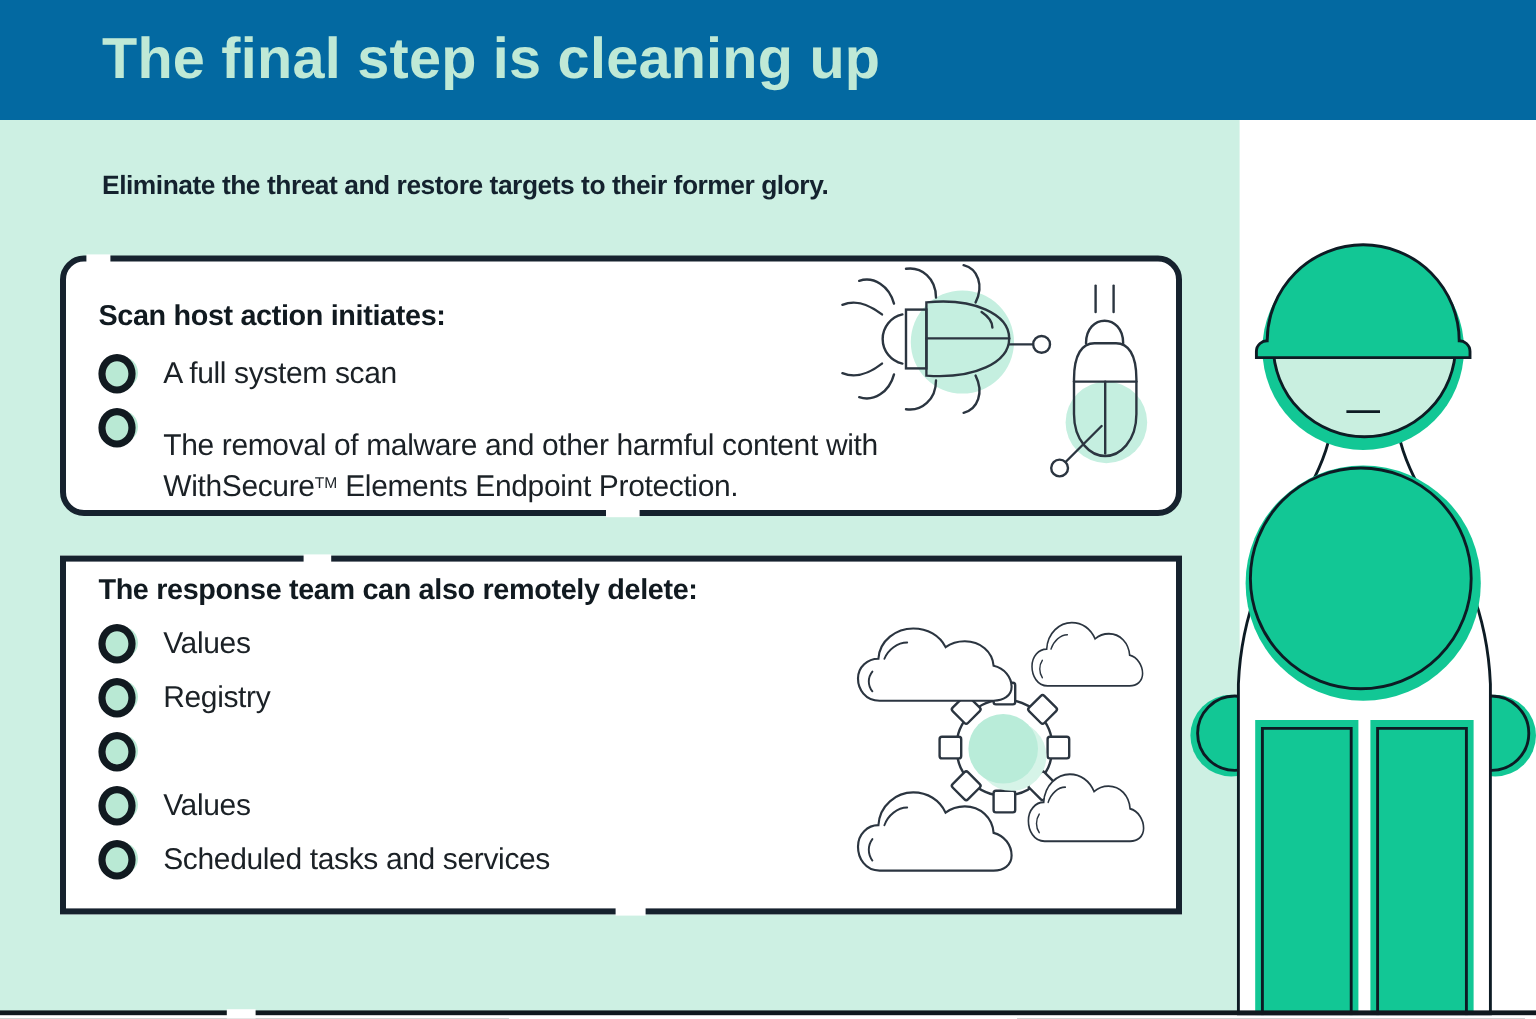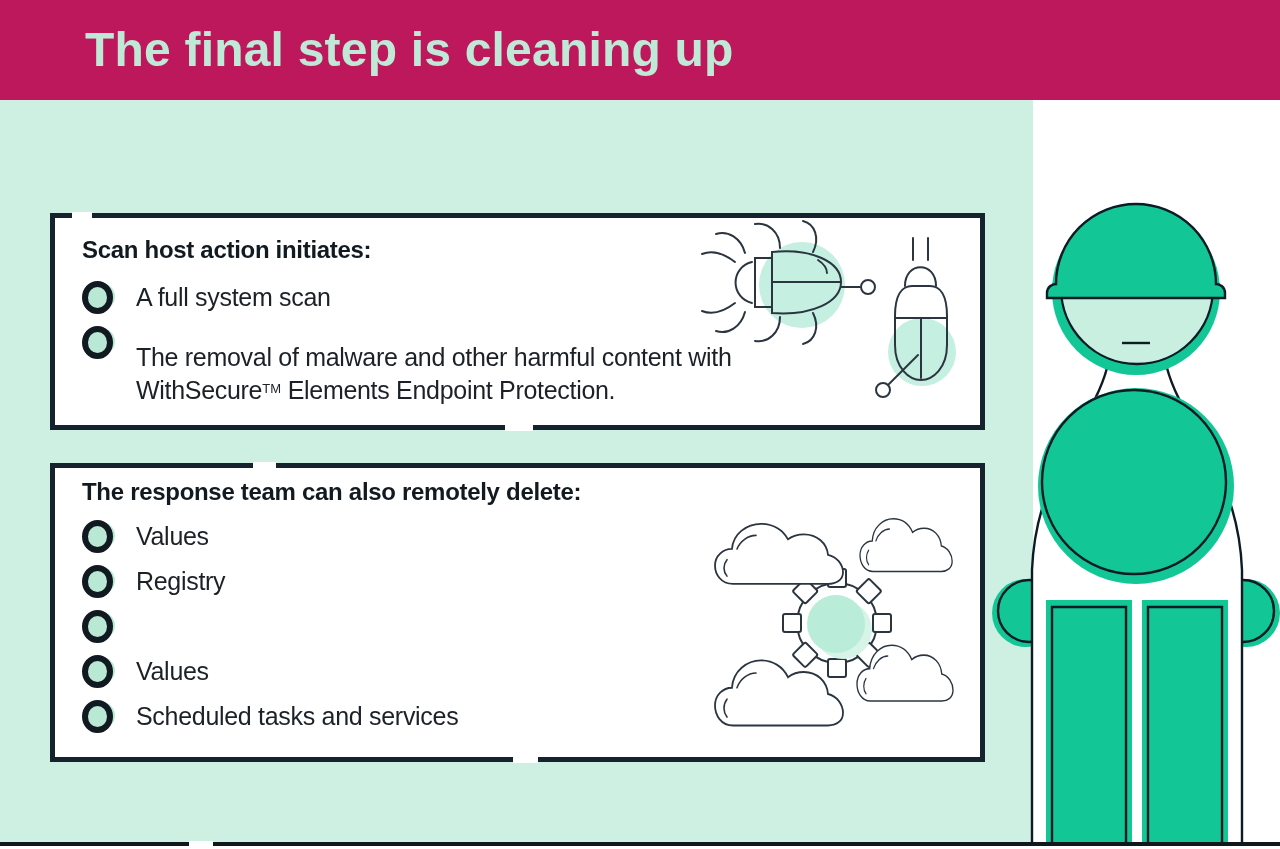--- a/index.html
+++ b/index.html
@@ -5,21 +5,21 @@
   * { margin:0; padding:0; box-sizing:border-box; }
   html,body { background:#888; }
   .page {
     position:relative; width:1280px; height:849px; background:#ffffff;
     overflow:hidden; font-family:"Liberation Sans", sans-serif; color:#16222E;
     margin:0 auto;
   }
   
   .header-bar {
     position:absolute; left:0; top:0; width:1280px; height:100px;
-    background:#be185d;
+    background:#0369a1;
     padding-left:40px;
   }
   .page-title {
     position:absolute; left:85px; top:0; line-height:100px;
     font-size:48px; font-weight:bold; letter-spacing:0.2px; color:#BFE9D6;
     white-space:nowrap;
   }
   
   .mint-bg {
     position:absolute; left:0; top:100px; width:1033px; height:743px;
@@ -28,21 +28,21 @@
   .subtitle {
     position:absolute; left:85px; top:142px;
     font-size:22px; font-weight:bold; letter-spacing:-0.4px; color:#14222E;
     white-space:nowrap;
   }
   
   .card {
     position:absolute; left:50px; width:935px; background:#ffffff;
     border:5px solid #16222E;
   }
-  .card1 { top:213px; height:217px; padding:18px 0 0 27px; }
+  .card1 { top:213px; height:217px; padding:32px 0 0 27px;border-radius:20px; }
   .card2 { top:463px; height:299px; padding:10px 0 0 27px; }
   .card h2 { font-size:24px; font-weight:bold; letter-spacing:-0.3px; color:#111A20; }
   .card1 h2 { margin-bottom:17px; }
   .card2 h2 { margin-bottom:14px; }
   .card ul { list-style:none; }
   .card li { display:flex; align-items:flex-start; gap:23px; margin-bottom:12px; }
   .itext {
     font-size:25px; letter-spacing:-0.3px; color:#1B2126; line-height:31px;
     margin-top:1px;
   }
@@ -77,20 +77,21 @@
 <body>
 
 <div class="page">
 
   <div class="header-bar">
     <h1 class="page-title">The final step is cleaning up</h1>
   </div>
 
   <div class="mint-bg"></div>
 
+  <p class="subtitle">Eliminate the threat and restore targets to their former glory.</p>
 
   <section class="card card1">
     <h2>Scan host action initiates:</h2>
     <ul>
       <li>
         <span class="bullet"></span>
         <span class="itext">A full system scan</span>
       </li>
       <li>
         <span class="bullet"></span>

